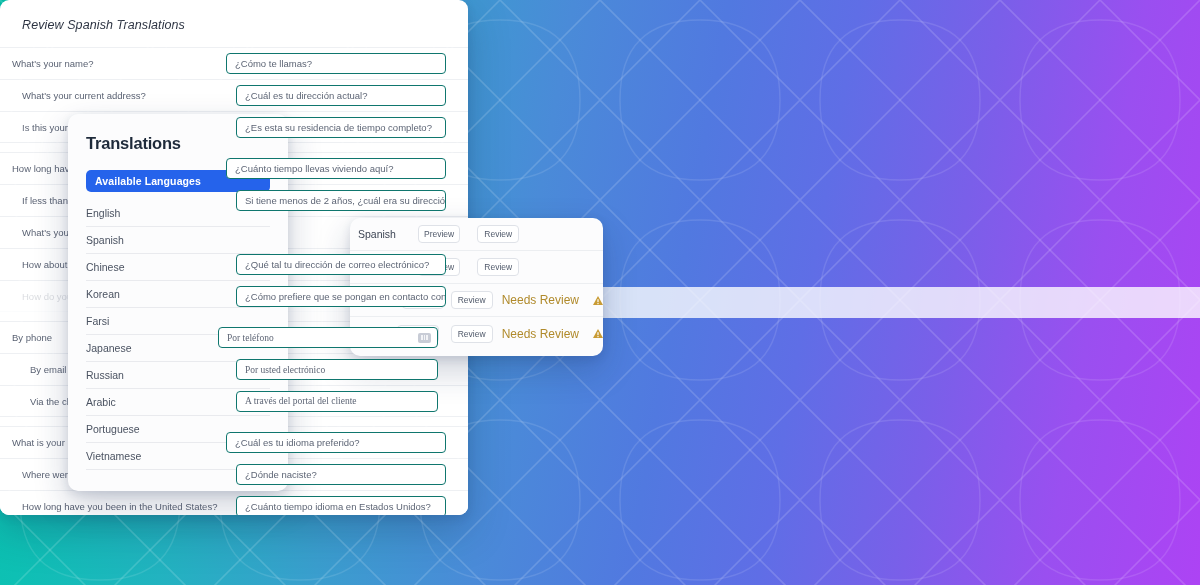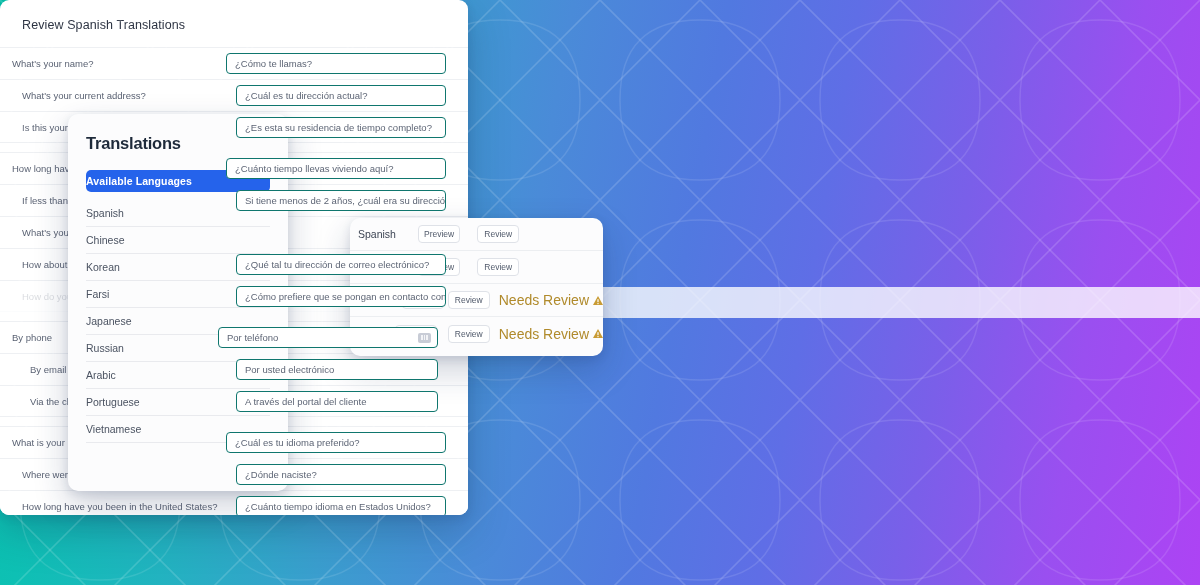--- a/index.html
+++ b/index.html
@@ -74,20 +74,21 @@
   #languages-button {
     margin-top: 17px;
     height: 22px;
     border-radius: 5px;
     background: #2563eb;
     color: #ffffff;
     font-size: 10.5px;
     font-weight: bold;
     display: flex;
     align-items: center;
+    padding-left: 9px;
     letter-spacing: .1px;
   }
   #language-list { margin-top: 8px; }
   .language-item {
     height: 27px;
     display: flex;
     align-items: center;
     font-size: 10.5px;
     color: #4a5261;
     border-bottom: 1px solid #e9eaee;
@@ -122,45 +123,46 @@
     font-size: 8.5px;
     color: #515a6b;
     display: flex;
     align-items: center;
     justify-content: center;
     padding: 0 5px;
   }
   .pill-gap { width: 17px; }
   .needs-review {
     margin-left: 9px;
-    font-size: 14px;
+    font-size: 12px;
     color: #b08a2b;
     display: flex;
     align-items: center;
-    gap: 4px;
+    gap: 14px;
     white-space: nowrap;
   }
   .warn-tri { display: block; }
 
   
   #form-panel {
     left: 673px;
     top: 30px;
     width: 468px;
     height: 515px;
     background: #ffffff;
     border-radius: 9px;
     box-shadow: 0 16px 40px rgba(22,40,80,.26), 0 3px 10px rgba(22,40,80,.12);
     overflow: hidden;
   }
   #form-title {
     font-size: 12.5px;
     color: #2c3342;
     padding: 18px 0 0 22px;
     letter-spacing: .1px;
+    font-style: italic;
   }
   #form-body { margin-top: 15px; }
 
   .q-group { background: #ffffff; }
   .q-group + .q-group { margin-top: 9px; }
 
   .q-row {
     display: flex;
     align-items: center;
     height: 32px;
@@ -190,21 +192,21 @@
     display: flex;
     align-items: center;
     padding: 0 8px;
     font-size: 9.5px;
     color: #5d6575;
     flex: 1;
     margin-right: 22px;
     overflow: hidden;
     white-space: nowrap;
   }
-  .q-row.indent .q-field { margin-right: 30px; }
+  .q-row.indent .q-field { margin-right: 30px; font-family: Liberation Serif, serif; }
 
   
   .field-badge {
     position: absolute;
     right: 6px;
     top: 50%;
     transform: translateY(-50%);
     width: 13px;
     height: 10px;
     border-radius: 2px;
@@ -239,20 +241,21 @@
   </svg>
 
   <div id="band"></div>
 
   <div id="translations-card" class="card">
     <div id="translations-title">Translations</div>
 
     <div id="languages-button">Available Languages</div>
 
     <div id="language-list">
+      <div class="language-item">English</div>
       <div class="language-item">Spanish</div>
       <div class="language-item">Chinese</div>
       <div class="language-item">Korean</div>
       <div class="language-item">Farsi</div>
       <div class="language-item">Japanese</div>
       <div class="language-item">Russian</div>
       <div class="language-item">Arabic</div>
       <div class="language-item">Portuguese</div>
       <div class="language-item">Vietnamese</div>
     </div>

